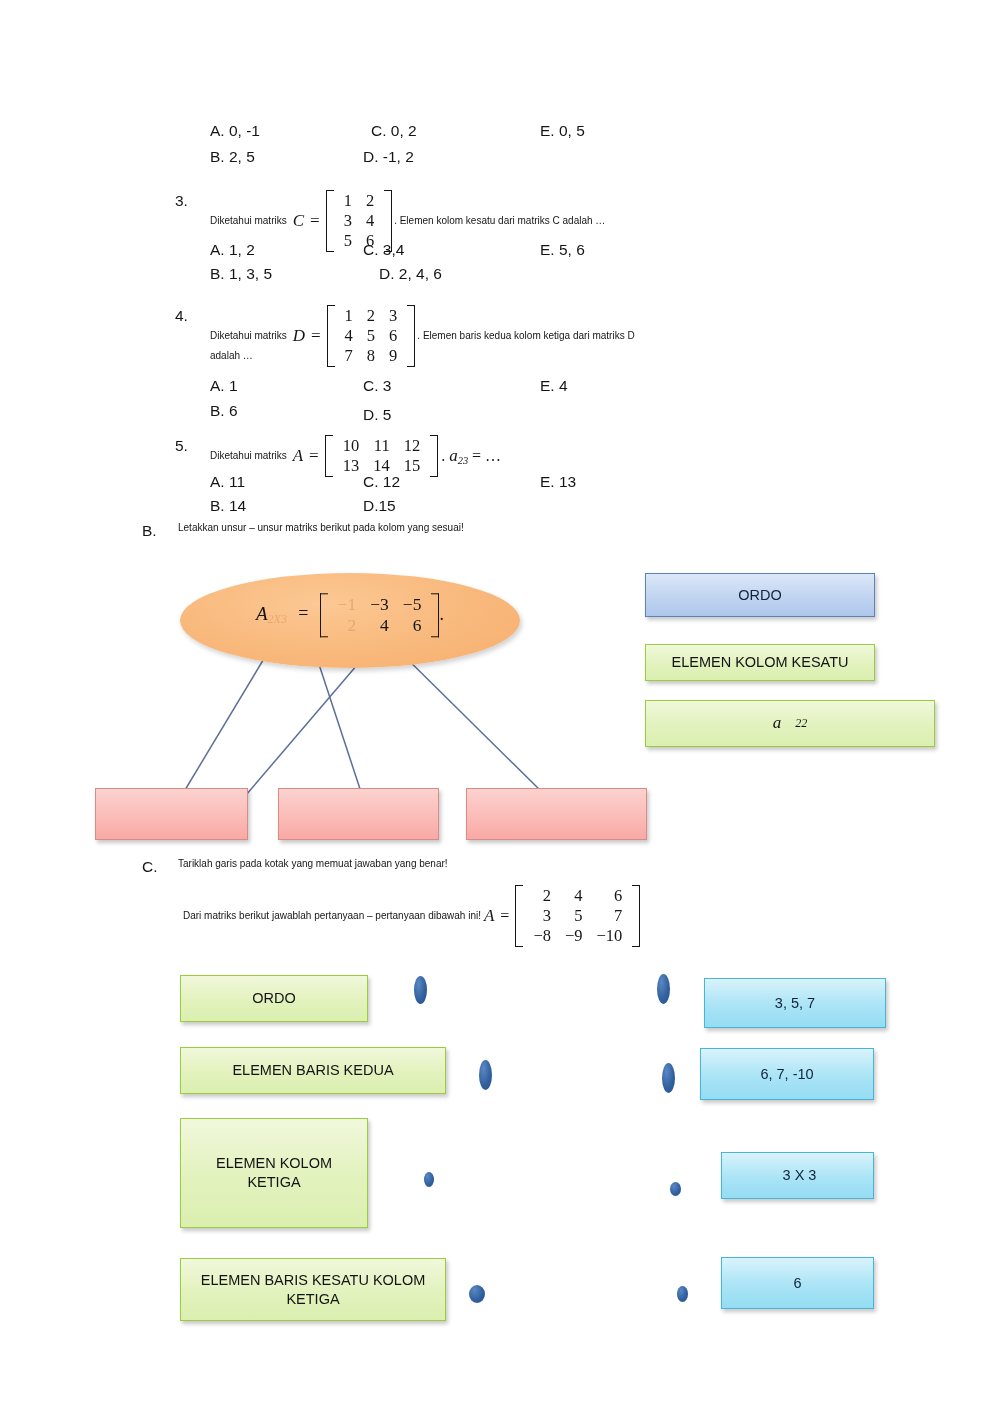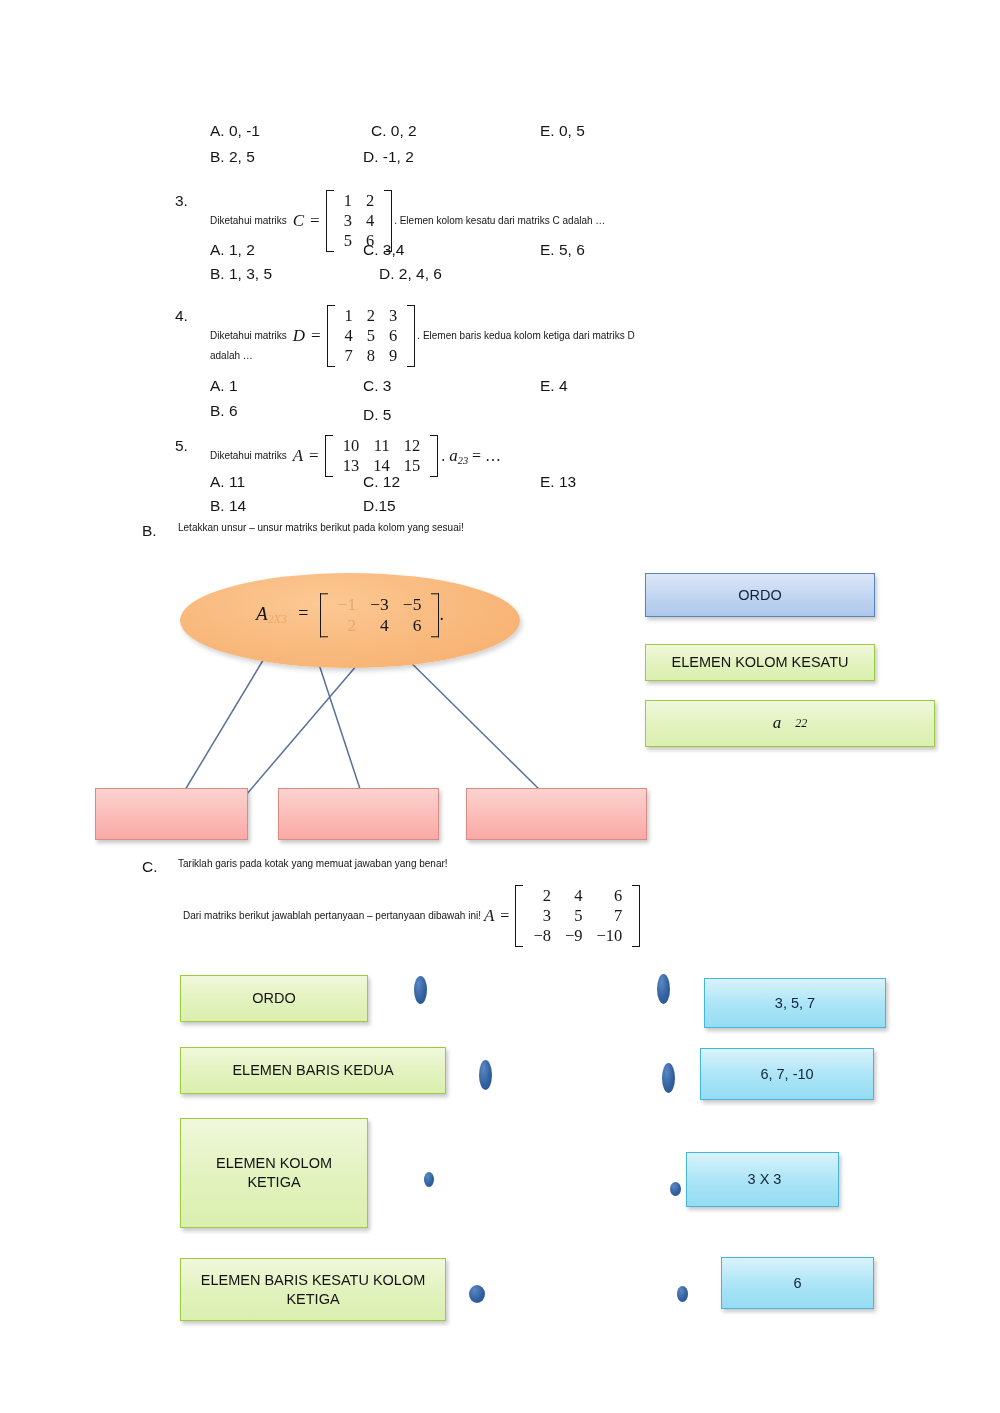--- a/index.html
+++ b/index.html
@@ -351,20 +351,20 @@
   <div class="dot" style="left:662px; top:1063px; width:13px; height:30px;"></div>
   <div class="dot" style="left:670px; top:1182px; width:11px; height:14px;"></div>
   <div class="dot" style="left:677px; top:1286px; width:11px; height:16px;"></div>
 
   <div class="box box-cyan" style="left:692px; top:978px; width:182px; height:50px;margin-left:12px;">
     <span>3, 5, 7</span>
   </div>
   <div class="box box-cyan" style="left:700px; top:1048px; width:174px; height:52px;">
     <span>6, 7, -10</span>
   </div>
-  <div class="box box-cyan" style="left:686px; top:1152px; width:153px; height:55px;padding-left:12px;">
+  <div class="box box-cyan" style="left:721px; top:1152px; width:153px; height:47px;padding-left:12px;">
     <span>3 X 3</span>
   </div>
   <div class="box box-cyan" style="left:721px; top:1257px; width:153px; height:52px;">
     <span>6</span>
   </div>
 
 </div>
 
 </body></html>

